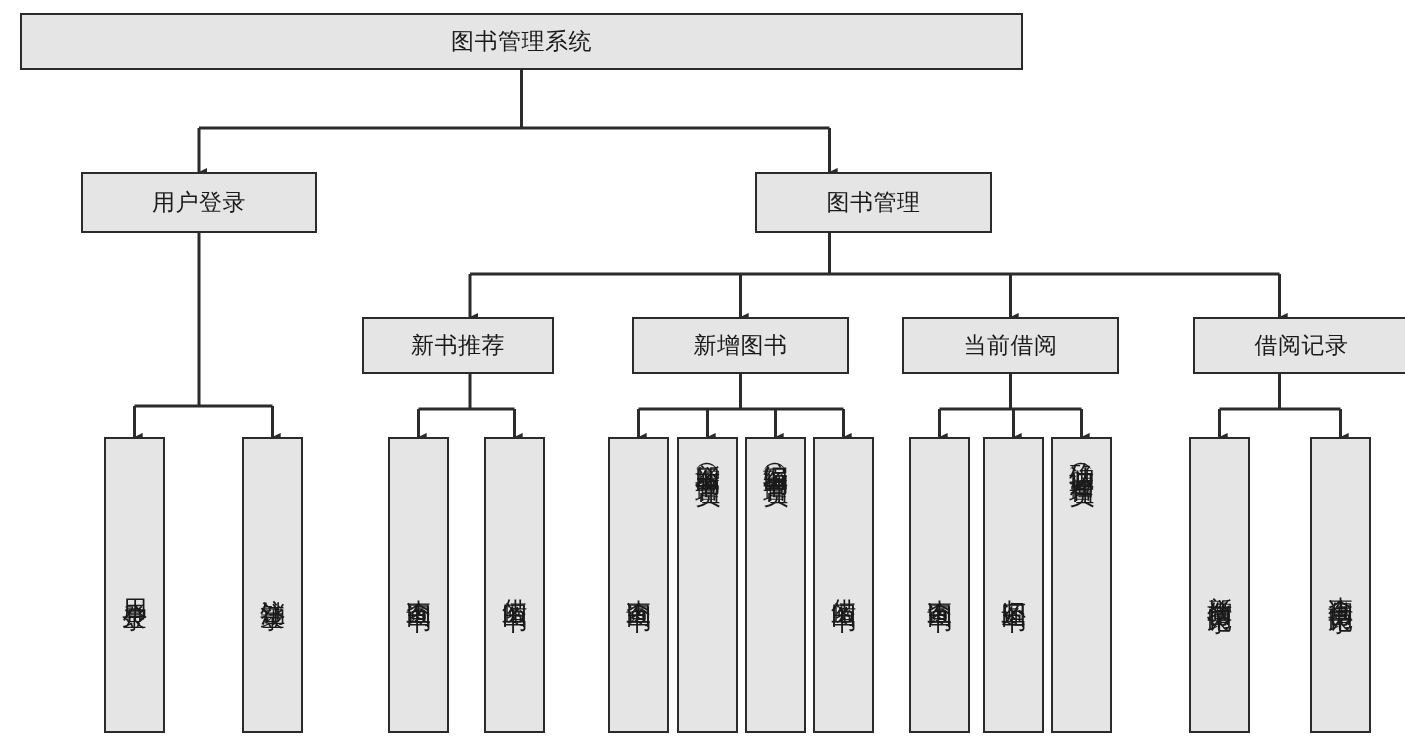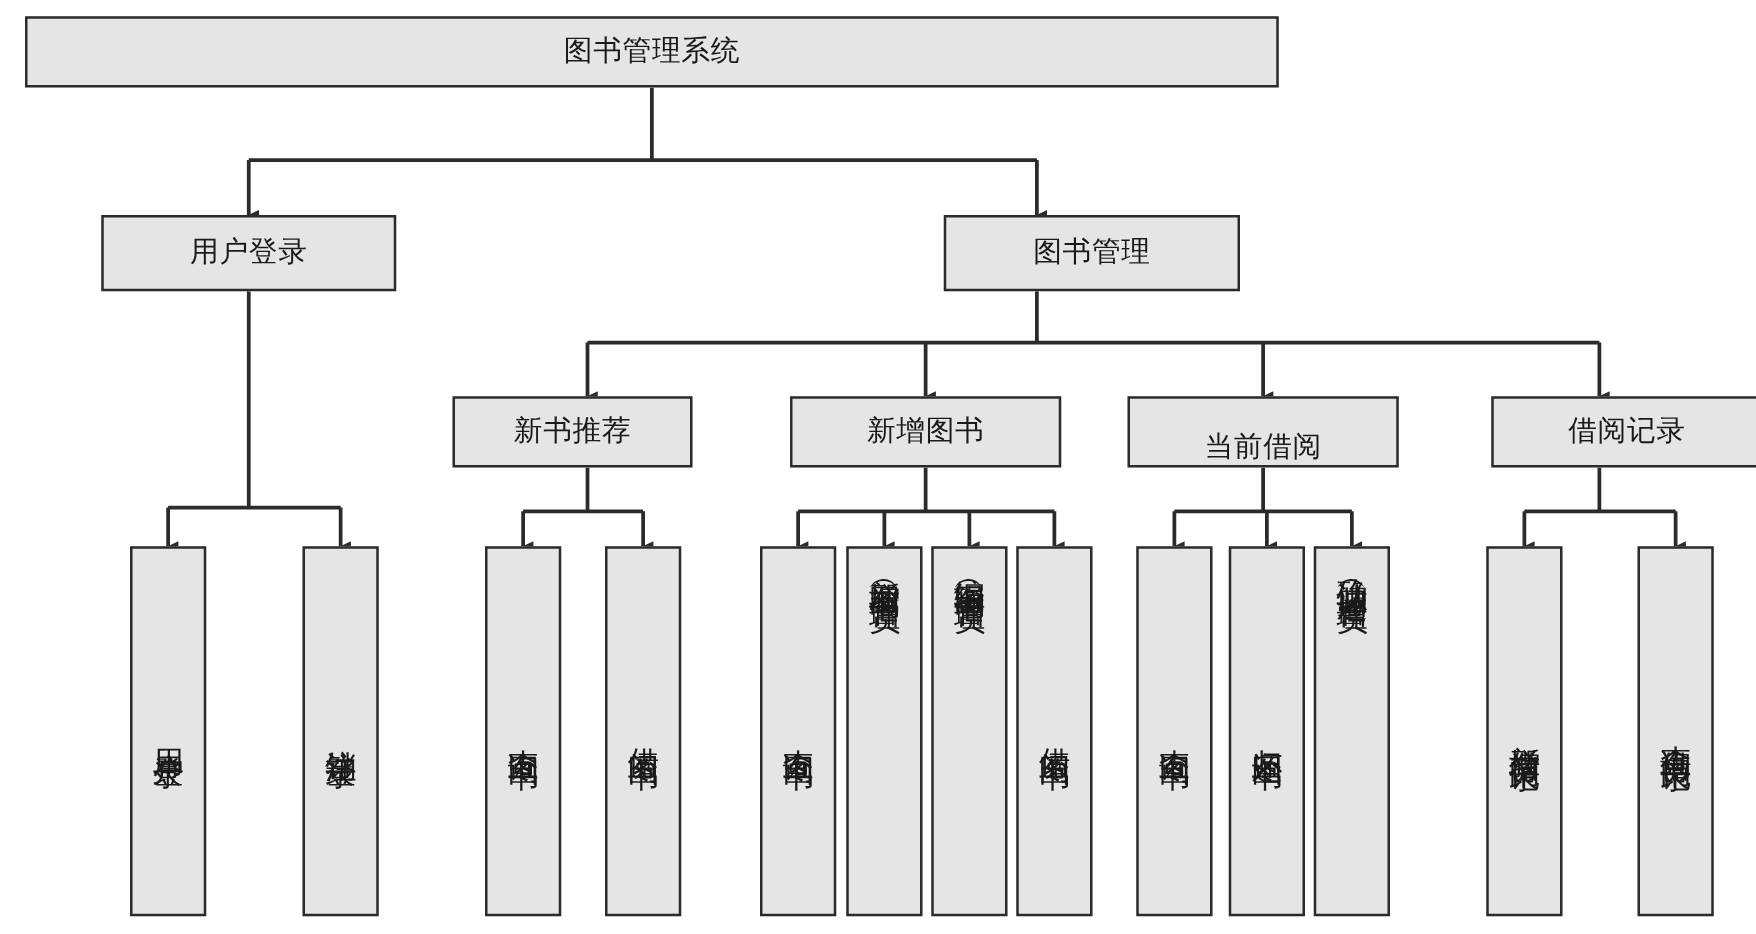--- a/index.html
+++ b/index.html
@@ -132,21 +132,21 @@
       </div>
       <div class="node-box node-h" style="left: 711px; top: 172px; width: 237px; height: 61px; margin-left: 44px;">
         <span class="node-label">图书管理</span>
       </div>
       <div class="node-box node-h" style="left: 362px; top: 317px; width: 192px; height: 57px;">
         <span class="node-label">新书推荐</span>
       </div>
       <div class="node-box node-h" style="left: 632px; top: 317px; width: 217px; height: 57px;">
         <span class="node-label">新增图书</span>
       </div>
-      <div class="node-box node-h" style="left: 902px; top: 317px; width: 217px; height: 57px; align-items: flex-end;">
+      <div class="node-box node-h" style="left: 902px; top: 317px; width: 217px; height: 57px;">
         <span class="node-label">当前借阅</span>
       </div>
       <div class="node-box node-h" style="left: 1171px; top: 317px; width: 217px; height: 57px; margin-left: 22px;">
         <span class="node-label">借阅记录</span>
       </div>
       <div class="node-box node-v centered" style="left: 104px; top: 437px; width: 61px; height: 296px;">
         <span class="node-label">用户登录</span>
       </div>
       <div class="node-box node-v centered" style="left: 242px; top: 437px; width: 61px; height: 296px;">
         <span class="node-label">注销登录</span>

